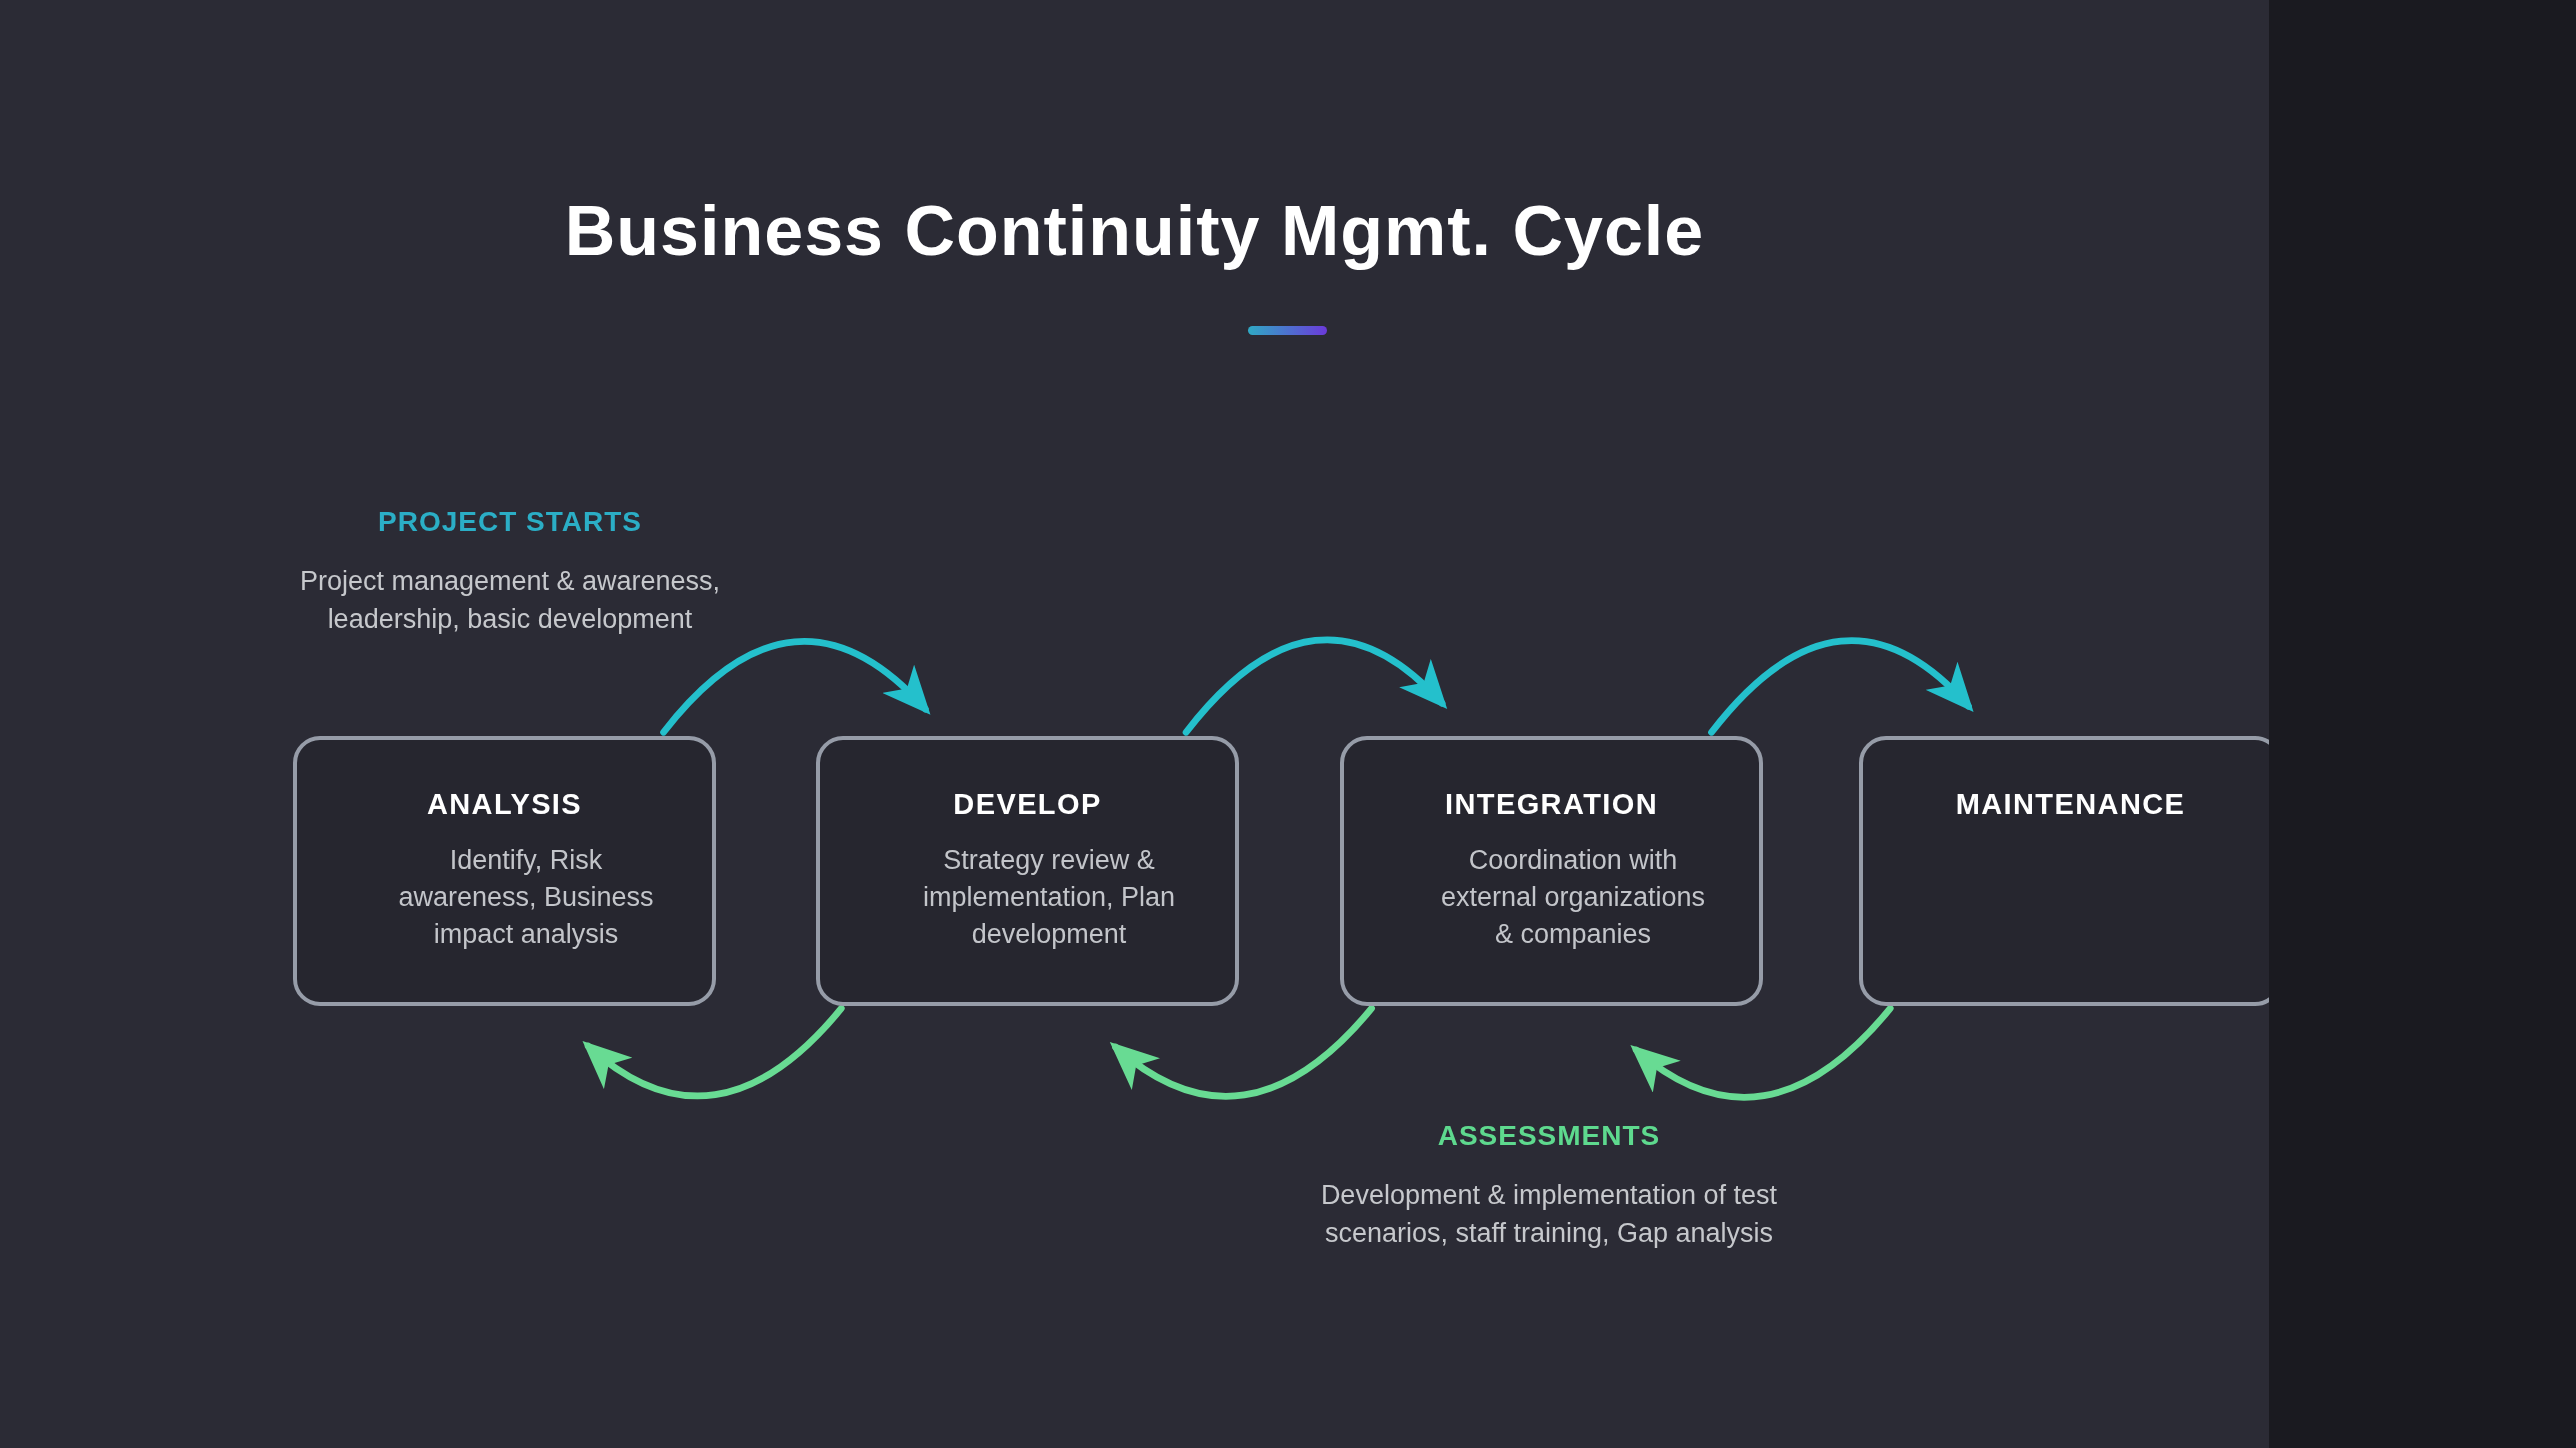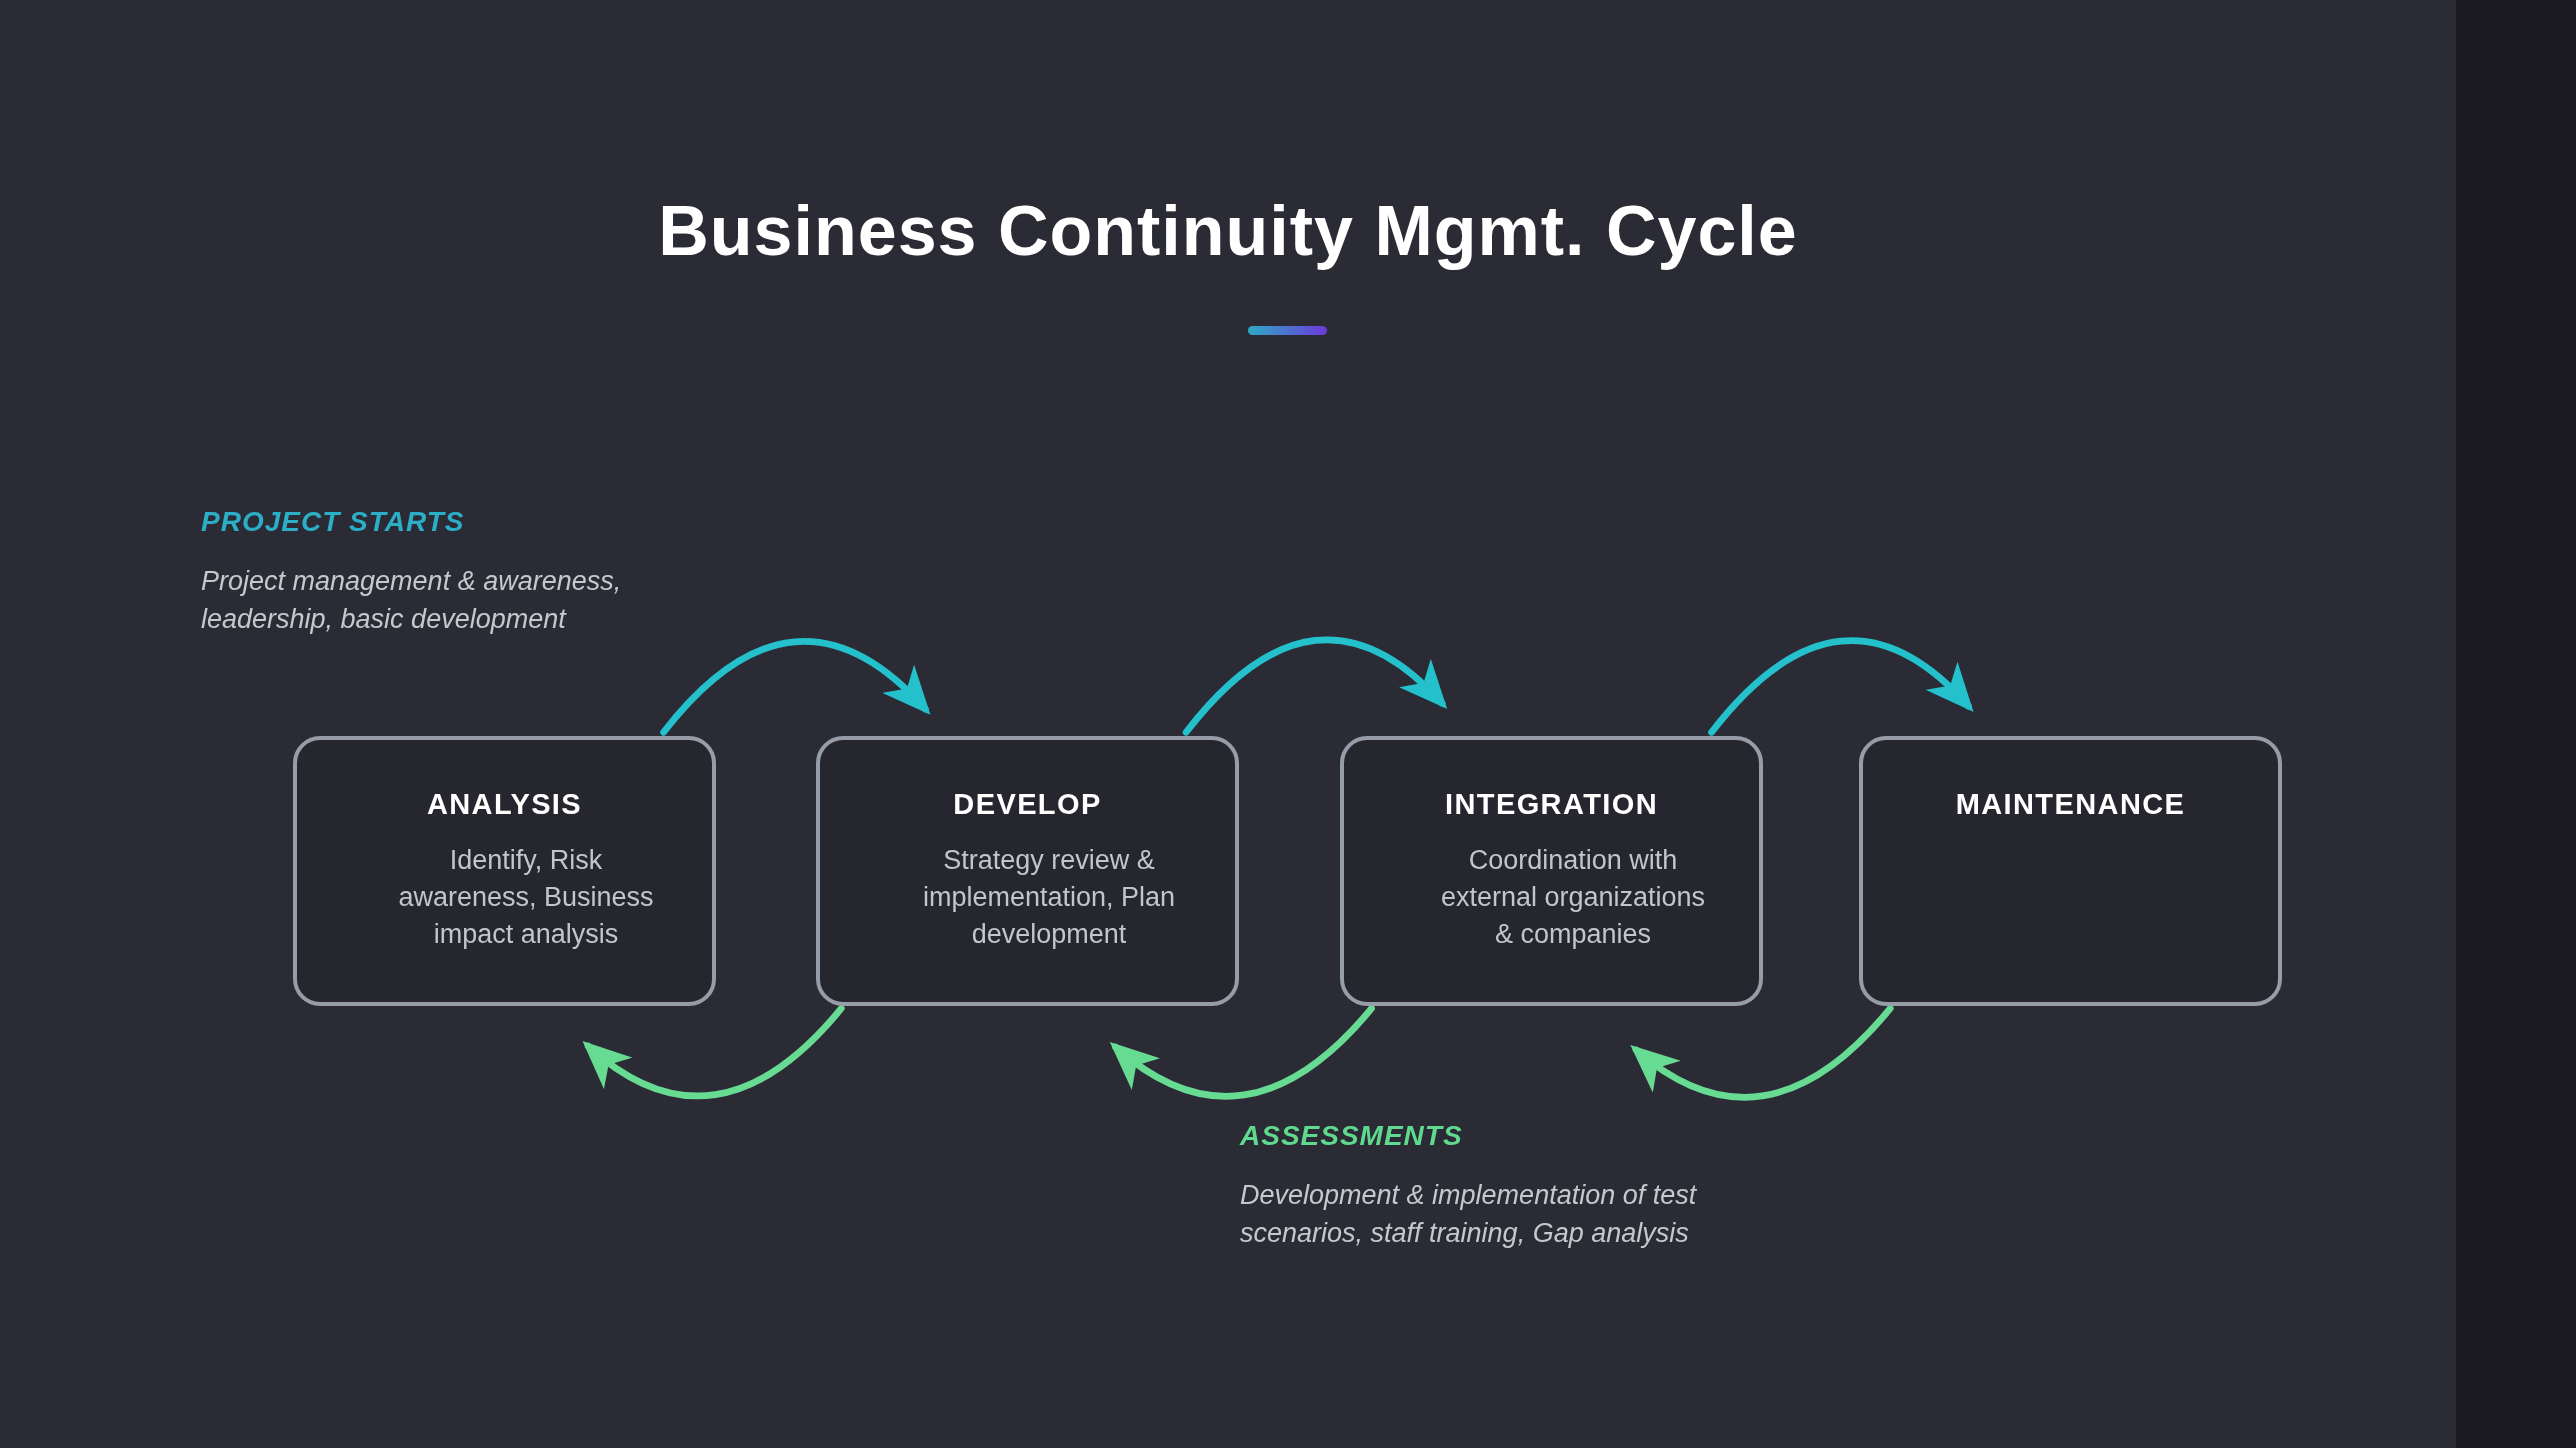--- a/index.html
+++ b/index.html
@@ -1,33 +1,33 @@
 <!DOCTYPE html>
 <html style="--bg: #2B2B35; --box-bg: #26262F; --box-border: #969CA8; --teal: #24C0CC; --teal-label: #2BAEC6; --green: #68DB93; --green-label: #5ED98E; --divider-from: #2FA9C4; --purple: #6B3ADA; --text-muted: #C6C8CC; --text-title: #FFFFFF;"><head>
 <meta charset="utf-8">
 <style>
   * { margin:0; padding:0; box-sizing:border-box; }
   html, body { background:#1a1a20; }
   .slide {
-    position:relative; width:2456px; height:1449px;
+    position:relative; width:2269px; height:1449px;
     background:var(--bg, #2b2b35);
     font-family:"Liberation Sans","DejaVu Sans",sans-serif;
     overflow:hidden;
   }
   .title {
     position:absolute; top:191px; left:0; width:100%;
     text-align:center; color:var(--text-title,#ffffff);
     font-size:70px; font-weight:bold; letter-spacing:1px;
   }
   .divider {
     position:absolute; top:326px; left:1248px; width:79px; height:8.7px;
     border-radius:4.8px;
     background:linear-gradient(90deg, var(--divider-from,#2fa9c4), var(--purple,#6b3ada));
   }
-  .annot { position:absolute; width:618px; text-align:left;font-style:italic; }
+  .annot { position:absolute; width:618px; text-align:center; }
   .annot-top { left:201px; top:506px; }
   .annot-bottom { left:1240px; top:1120px; }
   .annot-label { font-size:28px; font-weight:bold; letter-spacing:1px; margin-bottom:24px; }
   .annot-top .annot-label { color:var(--teal-label,#2baec6); }
   .annot-bottom .annot-label { color:var(--green-label,#5ed98e); }
   .annot-line { color:var(--text-muted,#c6c8cc); font-size:27px; line-height:38px; }
   .stage {
     position:absolute; top:736px; width:423px; height:270px;
     background:var(--box-bg,#26262f);
     border:4.8px solid var(--box-border,#969ca8);

